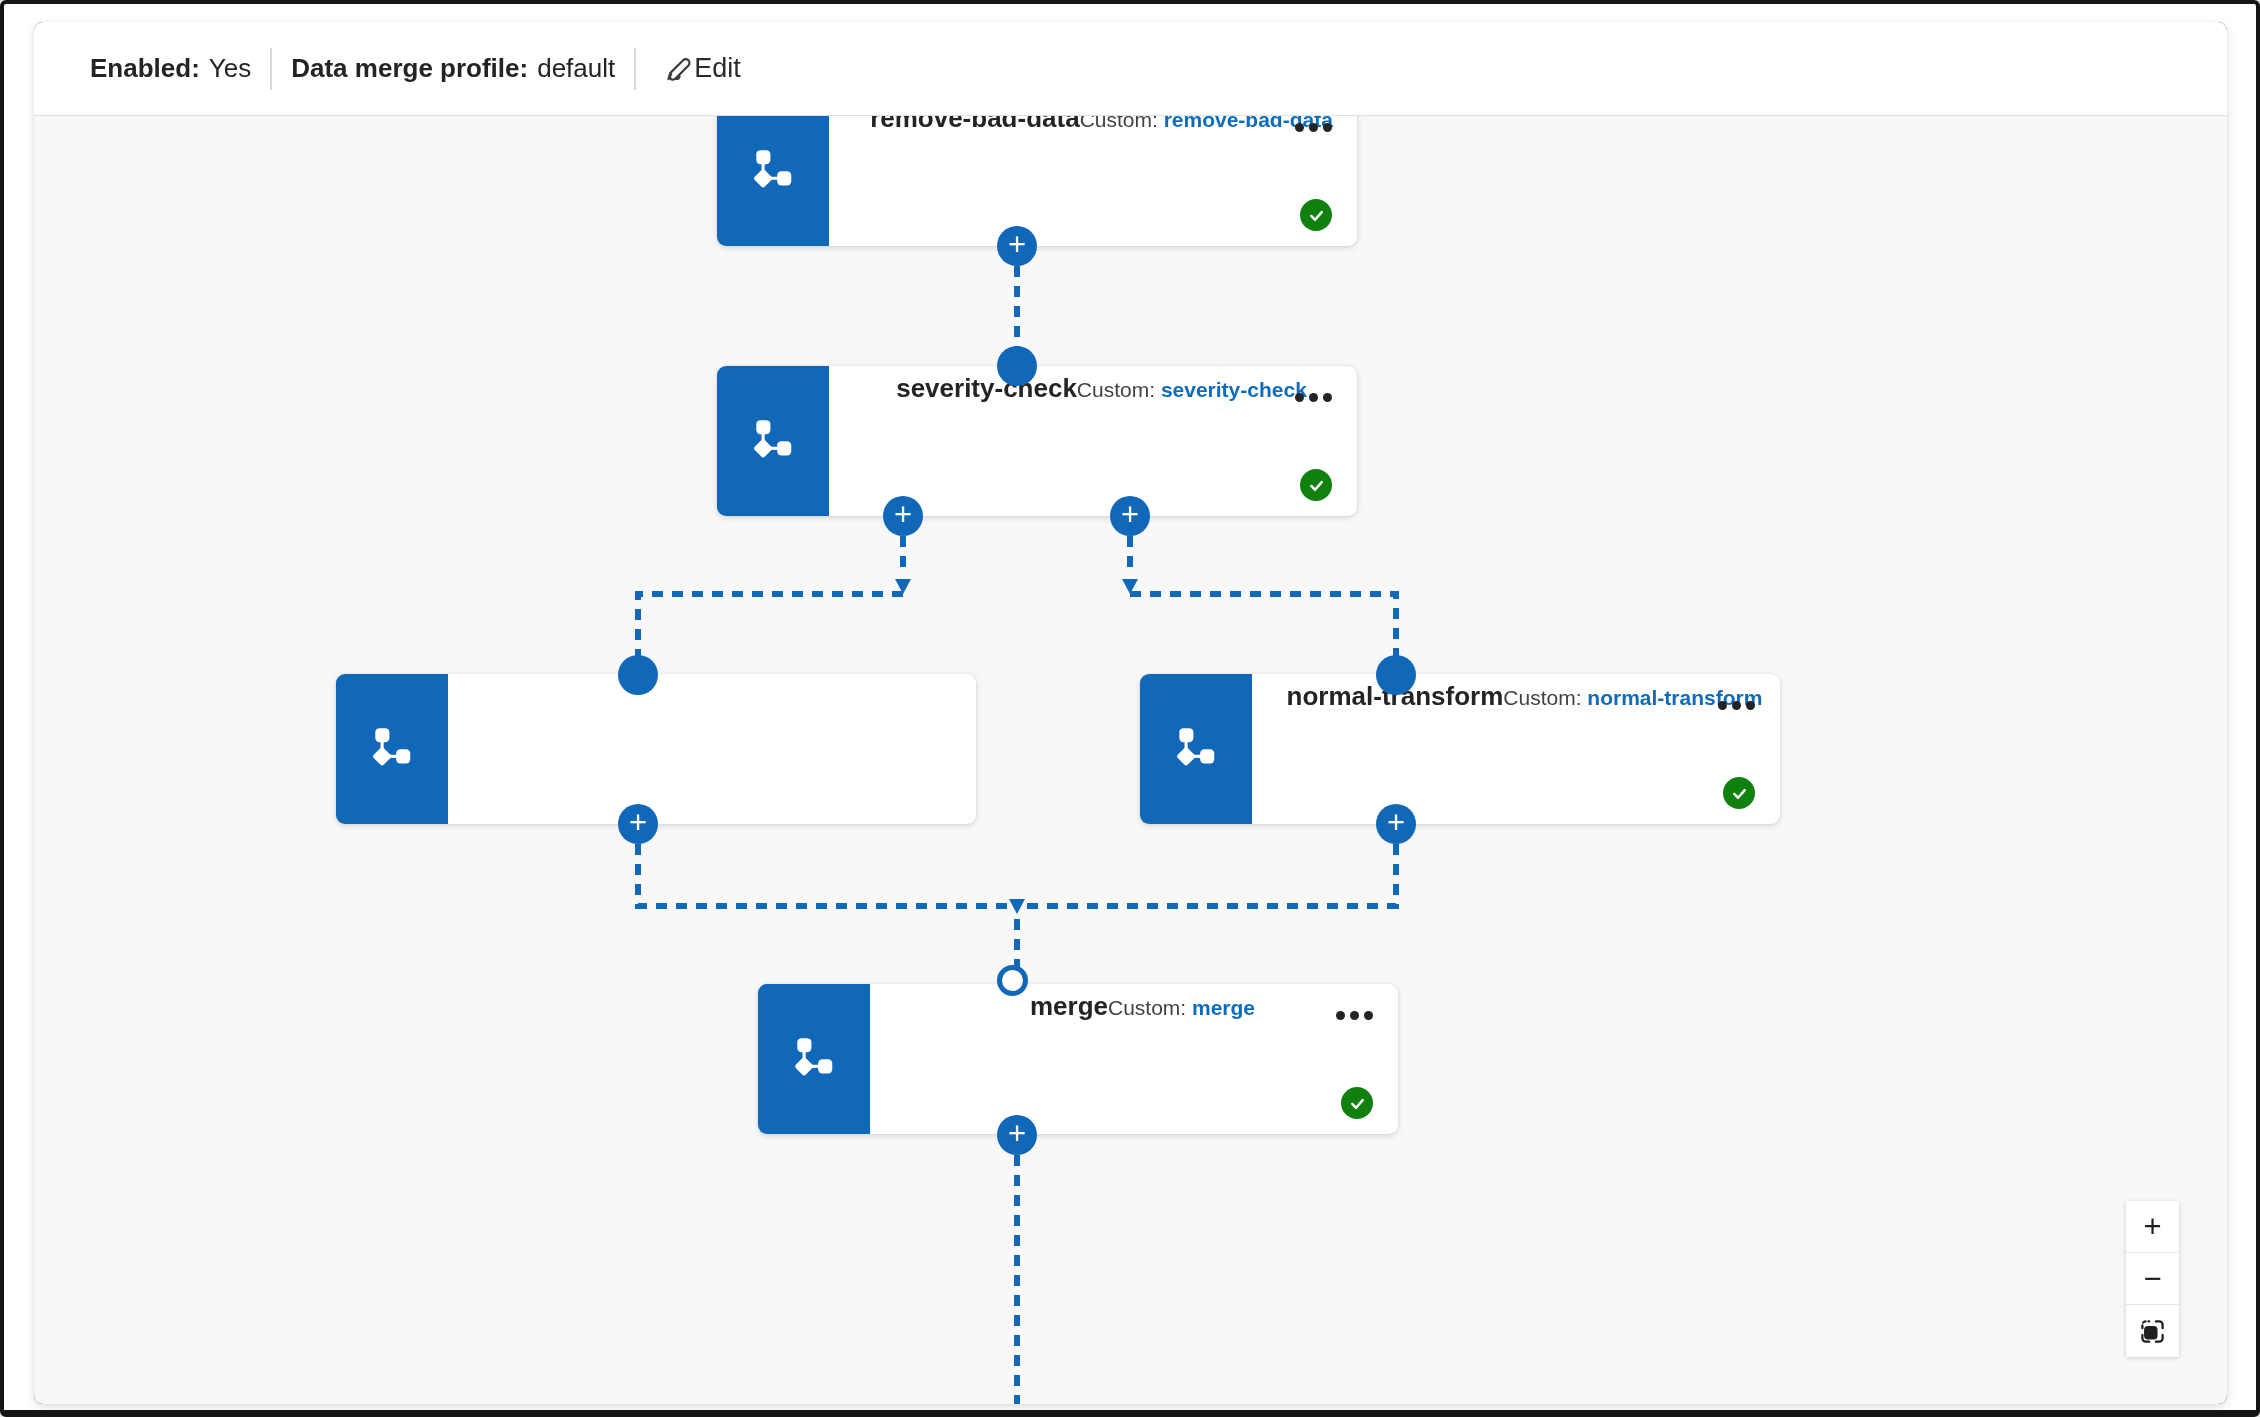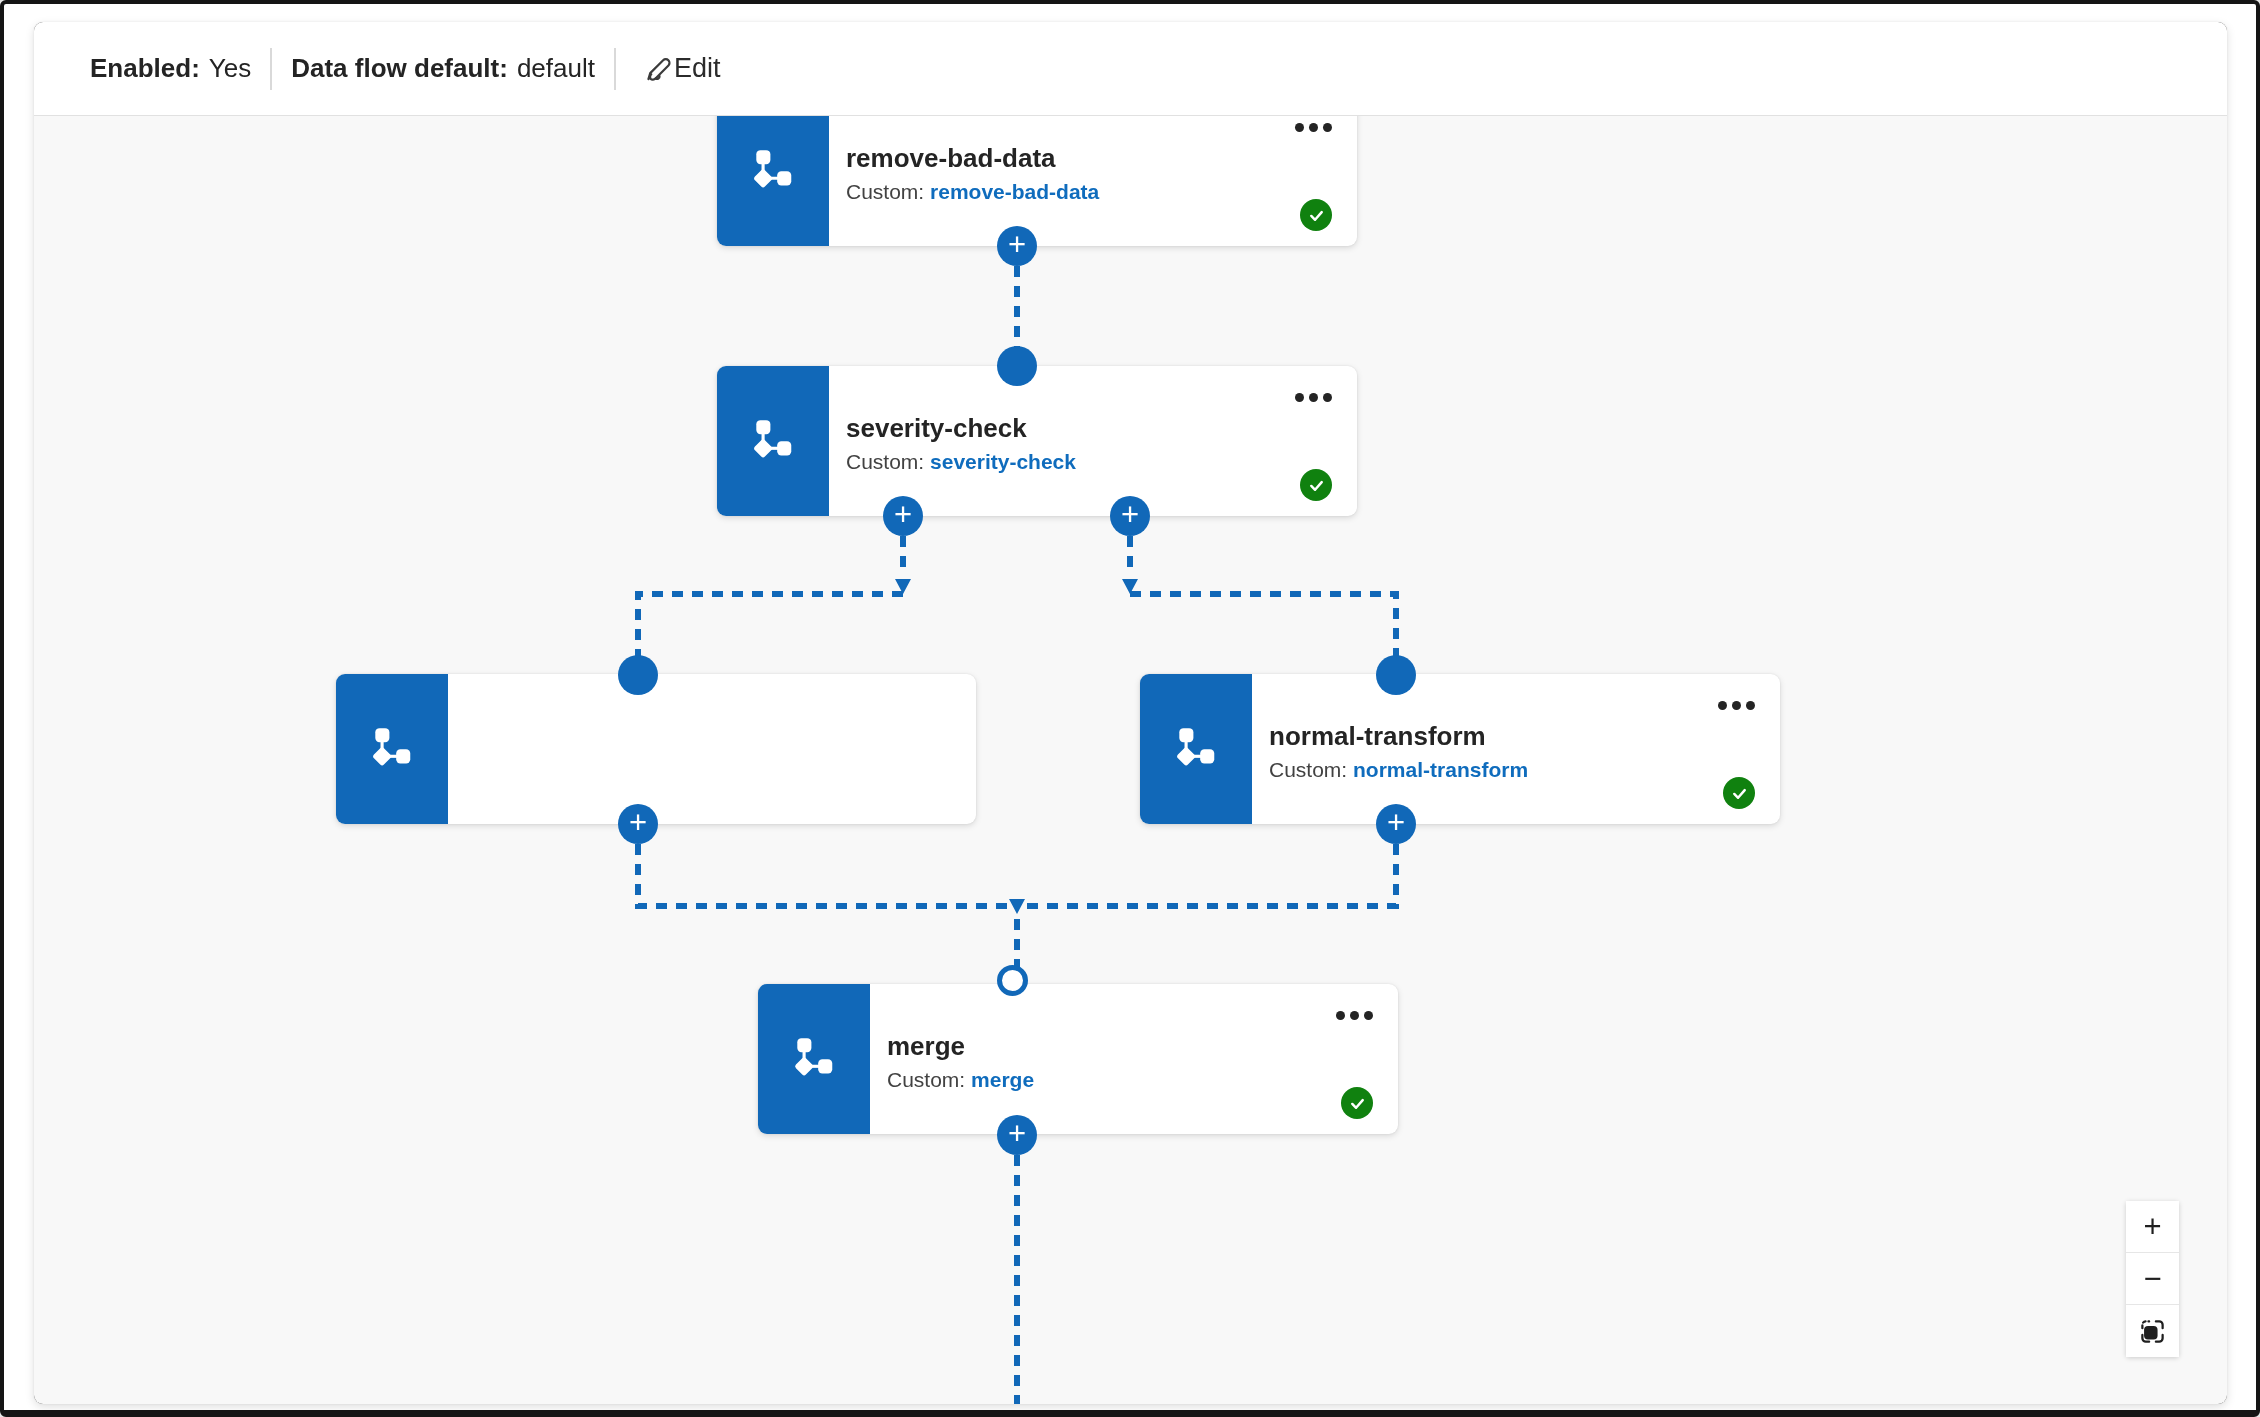--- a/index.html
+++ b/index.html
@@ -43,21 +43,21 @@
   .card{
     position:absolute;width:640px;height:150px;background:#ffffff;border-radius:9px;
     box-shadow:0 2px 6px rgba(0,0,0,0.13), 0 0 2px rgba(0,0,0,0.09);
     display:flex;z-index:2;cursor:pointer;
   }
   .card .iconbox{
     width:112px;height:100%;background:#1168b8;border-radius:9px 0 0 9px;
     flex:0 0 112px;display:flex;align-items:center;justify-content:center;
   }
   .card .body{
-    position:relative;flex:1;display:flex;flex-direction:column;justify-content:center;
+    position:relative;flex:1;display:flex;flex-direction:row;justify-content:center;
     padding-left:17px;padding-top:6px;
   }
   .card .title{font-size:26px;font-weight:700;color:#242424;line-height:32px;}
   .card .subtitle{font-size:21px;color:#424242;line-height:30px;margin-top:3px;}
   .card .subtitle .link{color:#0f6cbd;font-weight:700;}
   .more-btn{
     position:absolute;top:18px;right:22px;width:44px;height:26px;border:none;background:transparent;
     display:flex;align-items:center;justify-content:center;column-gap:5px;cursor:pointer;padding:0;
   }
   .more-btn i{width:9px;height:9px;border-radius:50%;background:#242424;}
@@ -89,21 +89,21 @@
 <div class="page">
   <div class="panel">
 
     <div class="hdr">
       <span class="pair">
         <b>Enabled:</b>
         <span>Yes</span>
       </span>
       <span class="divider"></span>
       <span class="pair">
-        <b>Data flow default:</b>
+        <b>Data merge profile:</b>
         <span>default</span>
       </span>
       <span class="divider"></span>
       <button class="edit-btn">
         <span style="display:flex;">
           <svg width="31" height="31" viewBox="0 0 24 24" fill="none" stroke="#3b3b3b" stroke-width="1.7" stroke-linecap="round" stroke-linejoin="round">
             <path d="M4.2 20.2 L5.6 15.6 L15.6 5.6 a2.9 2.9 0 0 1 4.1 4.1 L9.7 19.7 c-1.1 1.1 -2.9 1.2 -3.7 0.4 c-0.8 -0.8 -0.7 -2.6 0.4 -3.7"></path>
             <path d="M9.7 19.7 c1.6 0.9 3.3 -0.2 3.1 -1.8"></path>
           </svg>
         </span>

